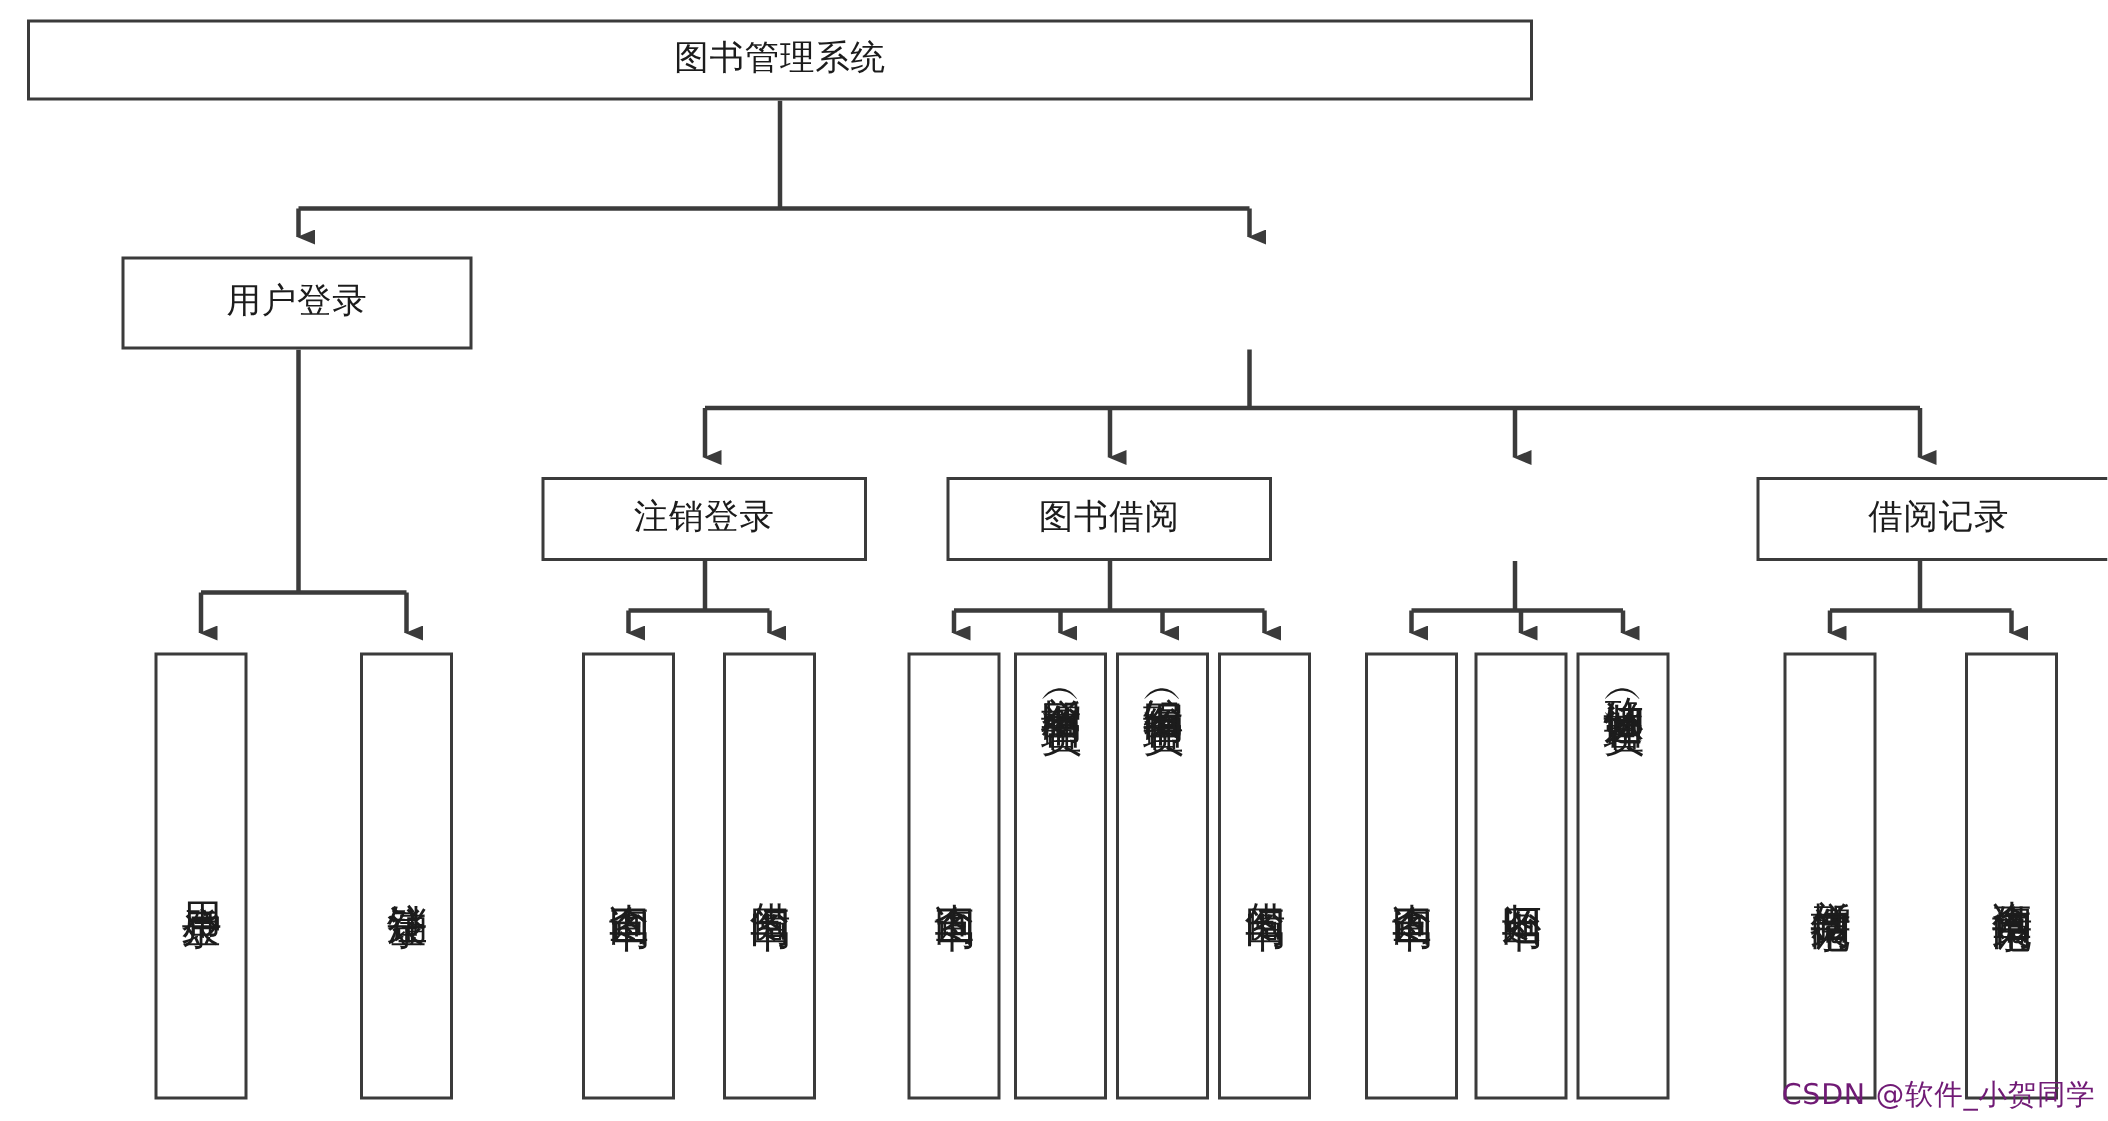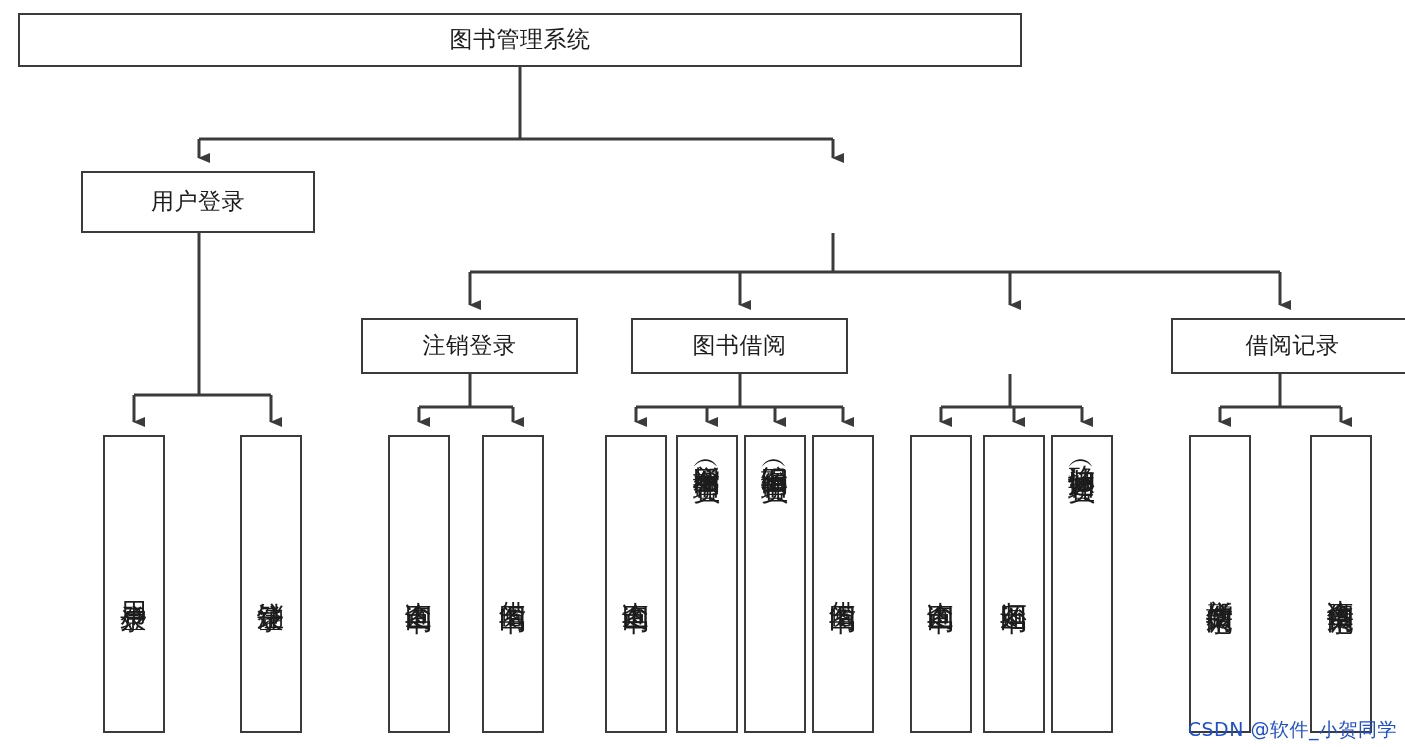--- a/index.html
+++ b/index.html
@@ -62,21 +62,21 @@
   }
   .node.v.mid {
     align-items: center;
     padding-top: 0;
   }
   .watermark {
     position: absolute;
     right: 8px;
     bottom: 4px;
     font-size: 19px;
-    color: #1d4ed8;
+    color: #701a75;
     white-space: nowrap;
     letter-spacing: 0.5px;
     margin-left: 20px;
   }
 </style>
 </head>
 <body>
 
 <div id="canvas">
 

